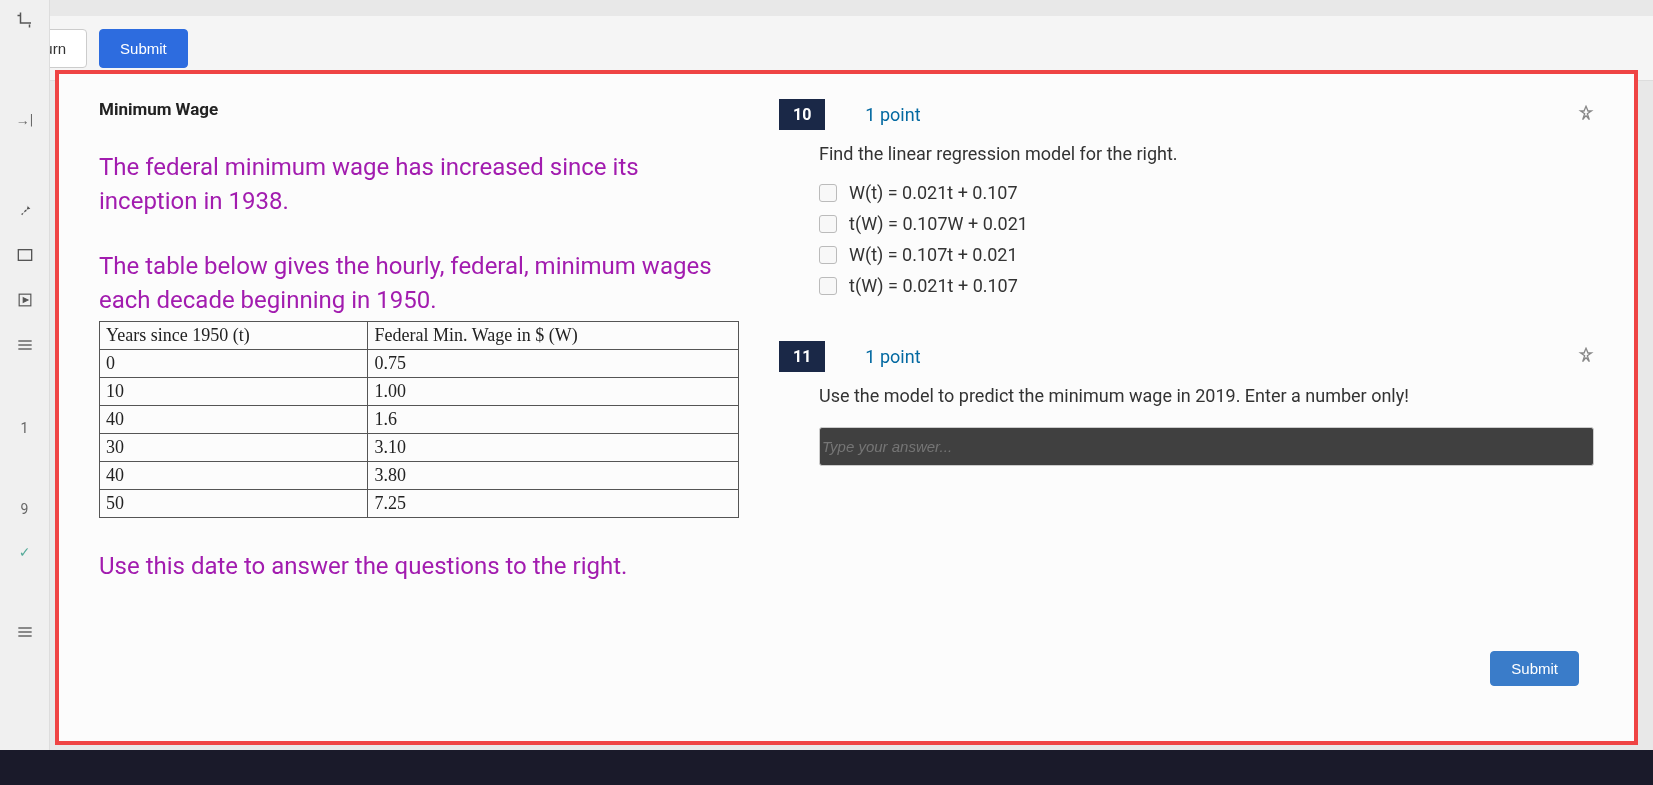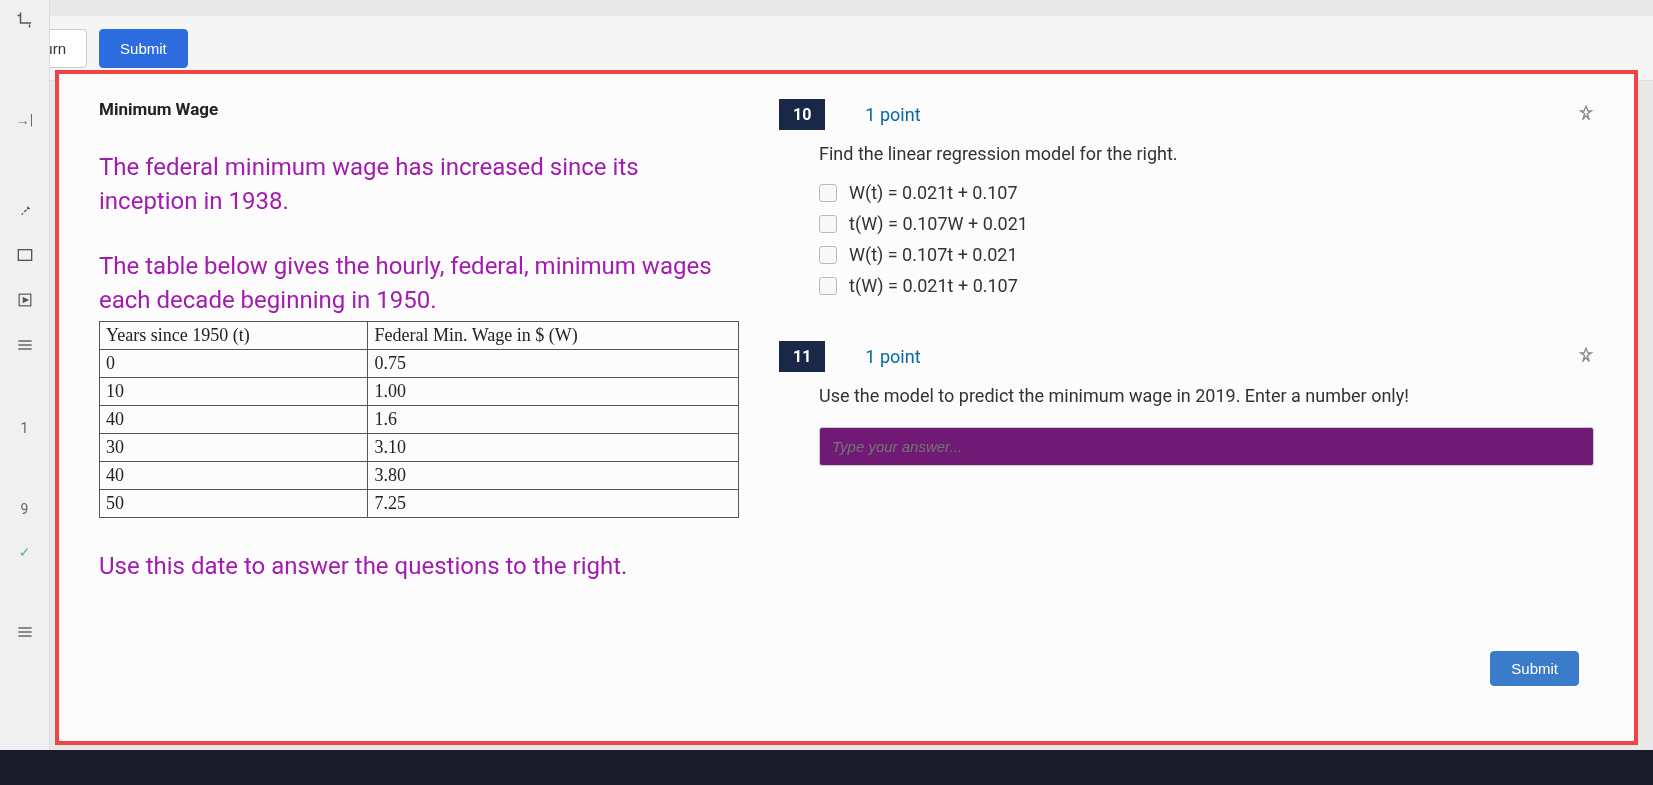--- a/index.html
+++ b/index.html
@@ -171,26 +171,26 @@
       height: 18px;
       border: 1px solid #bbb;
       border-radius: 3px;
       background: #f8f8f8;
       cursor: pointer;
     }
     .answer-input {
       width: 100%;
       margin-left: 40px;
       margin-top: 8px;
-      padding: 10px 12px;
+      padding: 10px 2px;
       border: 1px solid #ccc;
       border-radius: 3px;
       font-size: 15px;
       color: #999;
-      background: #701a75;
+      background: #404040;
       font-style: italic;
     }
     .bottom-submit {
       position: absolute;
       bottom: 55px;
       right: 55px;
     }
     .bottom-bar {
       position: absolute;
       bottom: 0;

